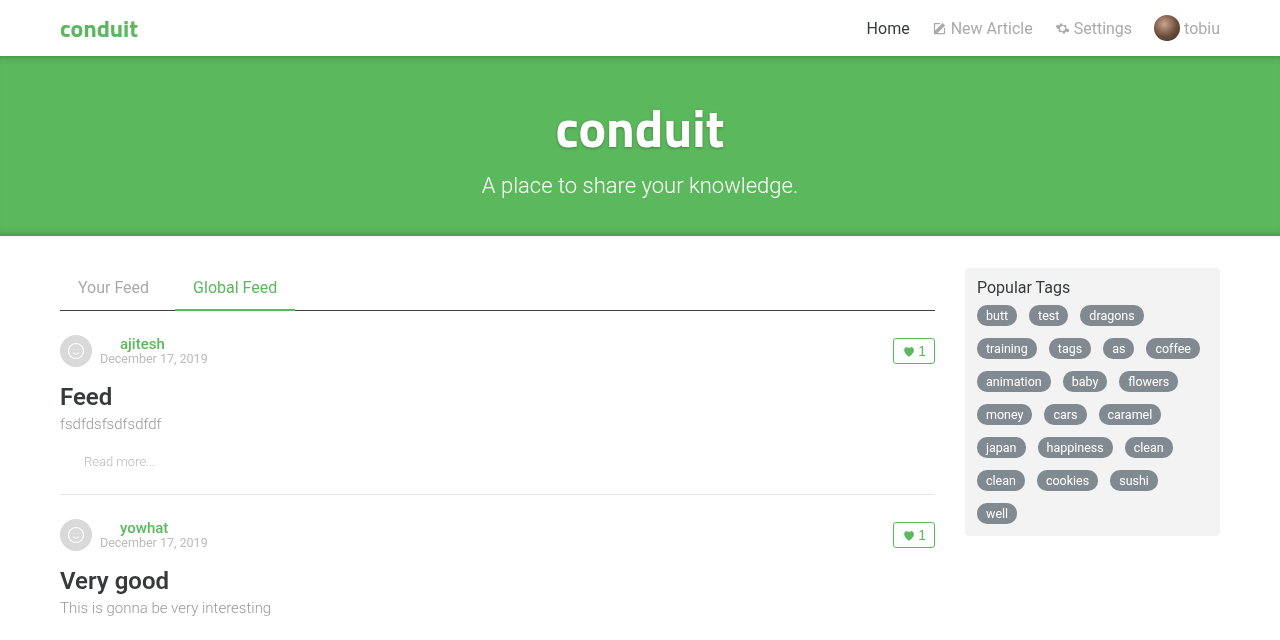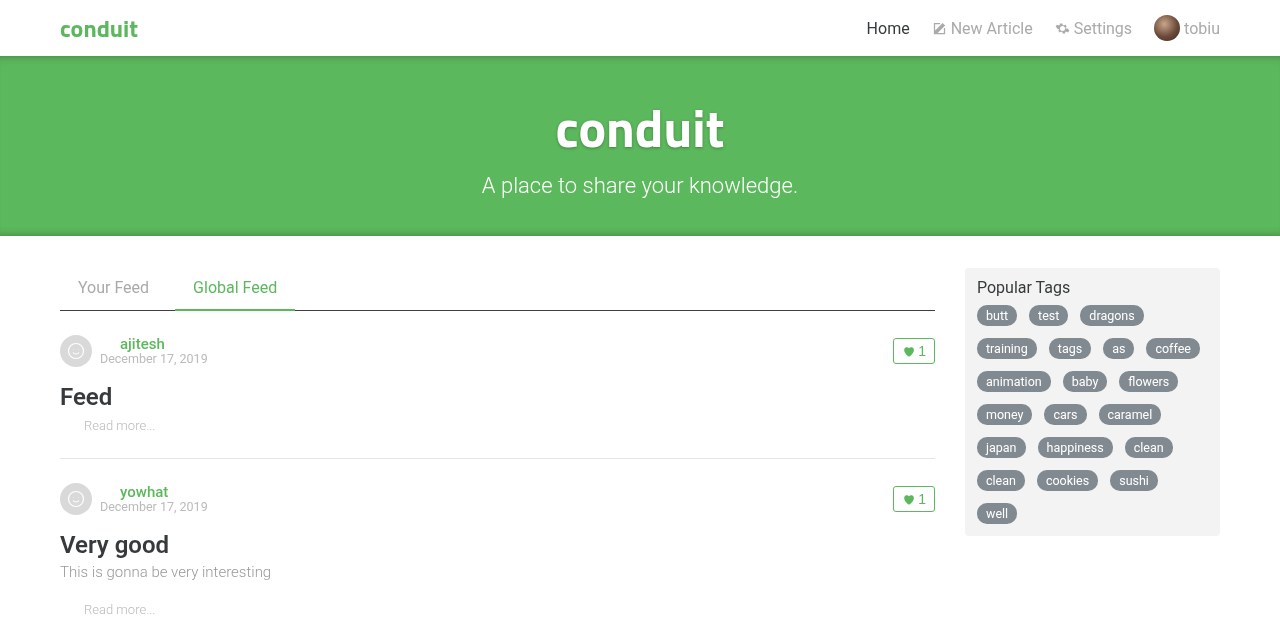--- a/index.html
+++ b/index.html
@@ -198,21 +198,21 @@
             <div class="a-info">
               <div class="a-author">ajitesh</div>
               <div class="a-date">December 17, 2019</div>
             </div>
             <button class="fav-btn">
               <svg viewBox="0 0 24 24">
                 <path d="M12 21s-8-6-8-12a5 5 0 019-3 5 5 0 019 3c0 6-8 12-8 12z"></path>
               </svg>
               <span>1</span>
             </button>
-          </div><h2 class="a-title">Feed</h2><span class="read-more">Read more...</span></div>
+          </div><h2 class="a-title">Feed</h2><p class="a-desc">fsdfdsfsdfsdfdf</p><span class="read-more">Read more...</span></div>
         <div class="article"><div class="article-meta">
             <span class="a-avatar">
               <svg viewBox="0 0 24 24">
                 <circle cx="12" cy="12" r="10"></circle>
                 <circle cx="9" cy="10" r="0.6" fill="#fff" stroke="none"></circle>
                 <circle cx="15" cy="10" r="0.6" fill="#fff" stroke="none"></circle>
                 <path d="M8 14c1 1.5 2.5 2 4 2s3-.5 4-2"></path>
               </svg>
             </span>
             <div class="a-info">

